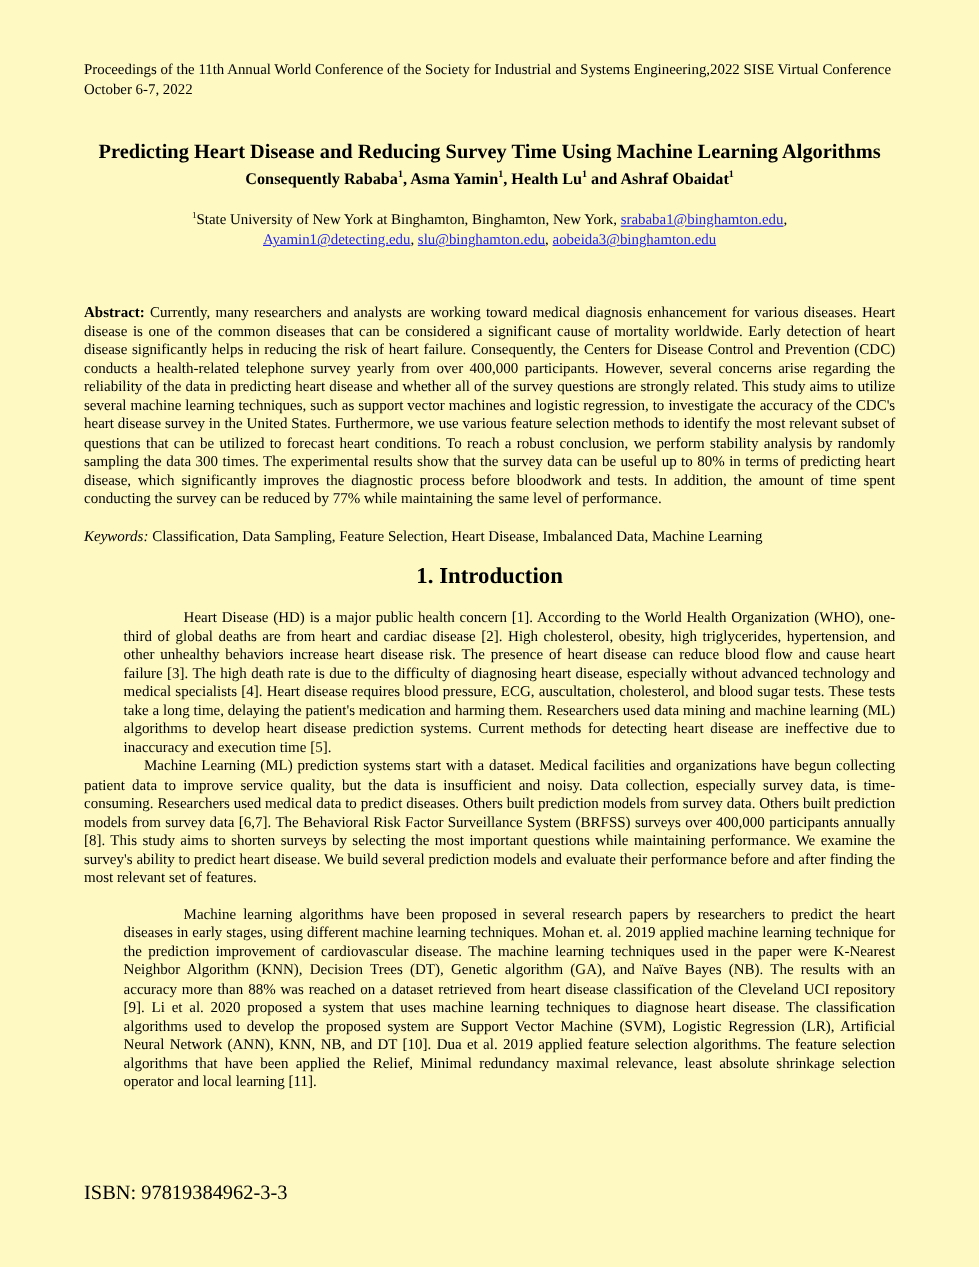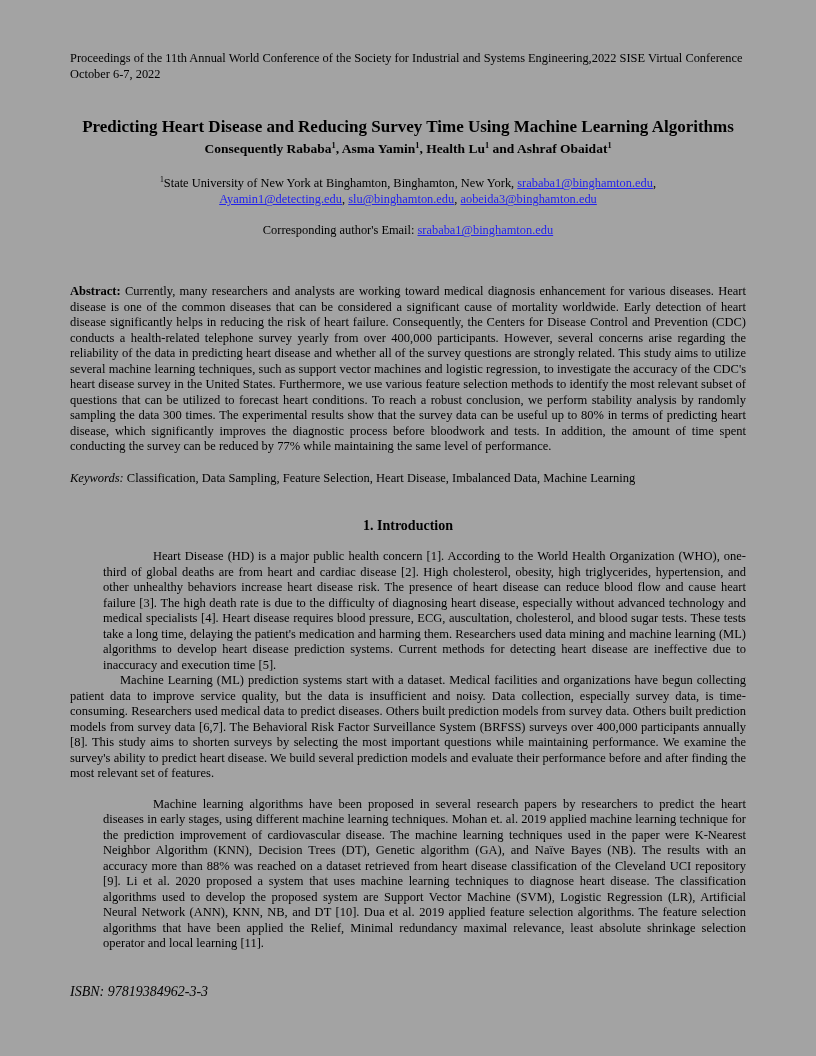--- a/index.html
+++ b/index.html
@@ -1,21 +1,21 @@
 <!DOCTYPE html>
 <html><head>
 <meta charset="utf-8">
 <style>
   html, body { margin: 0; padding: 0; background: #ffffff; }
   .page {
     position: relative;
     width: 816px;
     height: 1056px;
     margin: 0 auto;
-    background: #a3a3a3;
+    background: #fef9c3;
     font-family: "Liberation Serif", "DejaVu Serif", serif;
     color: #000000;
     box-sizing: border-box;
     padding: 50px 70px 0 70px;
     overflow: hidden;
   }
   .proc-header {
     font-size: 12.4px;
     line-height: 1.3;
     text-align: left;
@@ -53,58 +53,56 @@
     line-height: 15.5px;
     text-align: justify;
   }
   .keywords {
     margin: 16px 0 0 0;
     font-size: 12.5px;
     line-height: 15.5px;
     text-align: left;
   }
   .section-heading {
-    margin: 32px 0 0 0;
-    font-size: 14px;
+    margin: 15px 0 0 0;
+    font-size: 19px;
     font-weight: bold;
     text-align: center;
   }
   .body-par {
     margin: 0;
     font-size: 12.5px;
     line-height: 15.5px;
     text-align: justify;
     text-indent: 50px;
   }
   .first-par { margin-top: 15px; margin-left: 33px; }
   .footer-isbn {
     position: absolute;
     left: 70px;
     top: 984px;
-    font-size: 14px;
-    font-style: italic;
+    font-size: 17px;
   }
 </style>
 </head>
 <body>
 
 <div class="page">
 
   <div class="proc-header">Proceedings of the 11th Annual World Conference of the Society for Industrial and Systems Engineering,2022 SISE Virtual Conference October 6-7, 2022</div>
 
   <h1 class="title">Predicting Heart Disease and Reducing Survey Time Using Machine Learning Algorithms</h1>
 
   <div class="authors"><span>Consequently Rababa</span><sup>1</sup><span>, </span><span>Asma Yamin</span><sup>1</sup><span>, </span><span>Health Lu</span><sup>1</sup><span> and </span><span>Ashraf Obaidat</span><sup>1</sup></div>
 
   <div class="affiliation">
     <div><sup>1</sup><span>State University of New York at Binghamton, Binghamton, New York,  </span><a class="email-link">srababa1@binghamton.edu</a><span>,</span></div>
     <div><a class="email-link">Ayamin1@detecting.edu</a><span>, </span><a class="email-link">slu@binghamton.edu</a><span>, </span><a class="email-link">aobeida3@binghamton.edu</a></div>
   </div>
 
-  <div class="corresponding"><span>Corresponding author's Email: </span><a class="email-link">srababa1@binghamton.edu</a></div>
 
   <p class="abstract"><b>Abstract:</b><span> Currently, many researchers and analysts are working toward medical diagnosis enhancement for various diseases. Heart disease is one of the common diseases that can be considered a significant cause of mortality worldwide. Early detection of heart disease significantly helps in reducing the risk of heart failure. Consequently, the Centers for Disease Control and Prevention (CDC) conducts a health-related telephone survey yearly from over 400,000 participants. However, several concerns arise regarding the reliability of the data in predicting heart disease and whether all of the survey questions are strongly related. This study aims to utilize several machine learning techniques, such as support vector machines and logistic regression, to investigate the accuracy of the CDC's heart disease survey in the United States. Furthermore, we use various feature selection methods to identify the most relevant subset of questions that can be utilized to forecast heart conditions. To reach a robust conclusion, we perform stability analysis by randomly sampling the data 300 times. The experimental results show that the survey data can be useful up to 80% in terms of predicting heart disease, which significantly improves the diagnostic process before bloodwork and tests. In addition, the amount of time spent conducting the survey can be reduced by 77% while maintaining the same level of performance.</span></p>
 
   <p class="keywords"><i>Keywords:</i><span> Classification, Data Sampling, Feature Selection, Heart Disease, Imbalanced Data, Machine Learning</span></p>
 
   <h2 class="section-heading">1. Introduction</h2>
   <p class="body-par first-par">Heart Disease (HD) is a major public health concern [1]. According to the World Health Organization (WHO), one-third of global deaths are from heart and cardiac disease [2]. High cholesterol, obesity, high triglycerides, hypertension, and other unhealthy behaviors increase heart disease risk. The presence of heart disease can reduce blood flow and cause heart failure [3]. The high death rate is due to the difficulty of diagnosing heart disease, especially without advanced technology and medical specialists [4]. Heart disease requires blood pressure, ECG, auscultation, cholesterol, and blood sugar tests. These tests take a long time, delaying the patient's medication and harming them. Researchers used data mining and machine learning (ML) algorithms to develop heart disease prediction systems. Current methods for detecting heart disease are ineffective due to inaccuracy and execution time [5].</p>
   <p class="body-par">Machine Learning (ML) prediction systems start with a dataset. Medical facilities and organizations have begun collecting patient data to improve service quality, but the data is insufficient and noisy. Data collection, especially survey data, is time-consuming. Researchers used medical data to predict diseases. Others built prediction models from survey data. Others built prediction models from survey data [6,7]. The Behavioral Risk Factor Surveillance System (BRFSS) surveys over 400,000 participants annually [8]. This study aims to shorten surveys by selecting the most important questions while maintaining performance. We examine the survey's ability to predict heart disease. We build several prediction models and evaluate their performance before and after finding the most relevant set of features.</p>
 
   <p class="body-par first-par">Machine learning algorithms have been proposed in several research papers by researchers to predict the heart diseases in early stages, using different machine learning techniques. Mohan et. al. 2019 applied machine learning technique for the prediction improvement of cardiovascular disease. The machine learning techniques used in the paper were K-Nearest Neighbor Algorithm (KNN), Decision Trees (DT), Genetic algorithm (GA), and Naïve Bayes (NB). The results with an accuracy more than 88% was reached on a dataset retrieved from heart disease classification of the Cleveland UCI repository [9]. Li et al. 2020 proposed a system that uses machine learning techniques to diagnose heart disease. The classification algorithms used to develop the proposed system are Support Vector Machine (SVM), Logistic Regression (LR), Artificial Neural Network (ANN), KNN, NB, and DT [10]. Dua et al. 2019 applied feature selection algorithms. The feature selection algorithms that have been applied the Relief, Minimal redundancy maximal relevance, least absolute shrinkage selection operator and local learning [11].</p>

